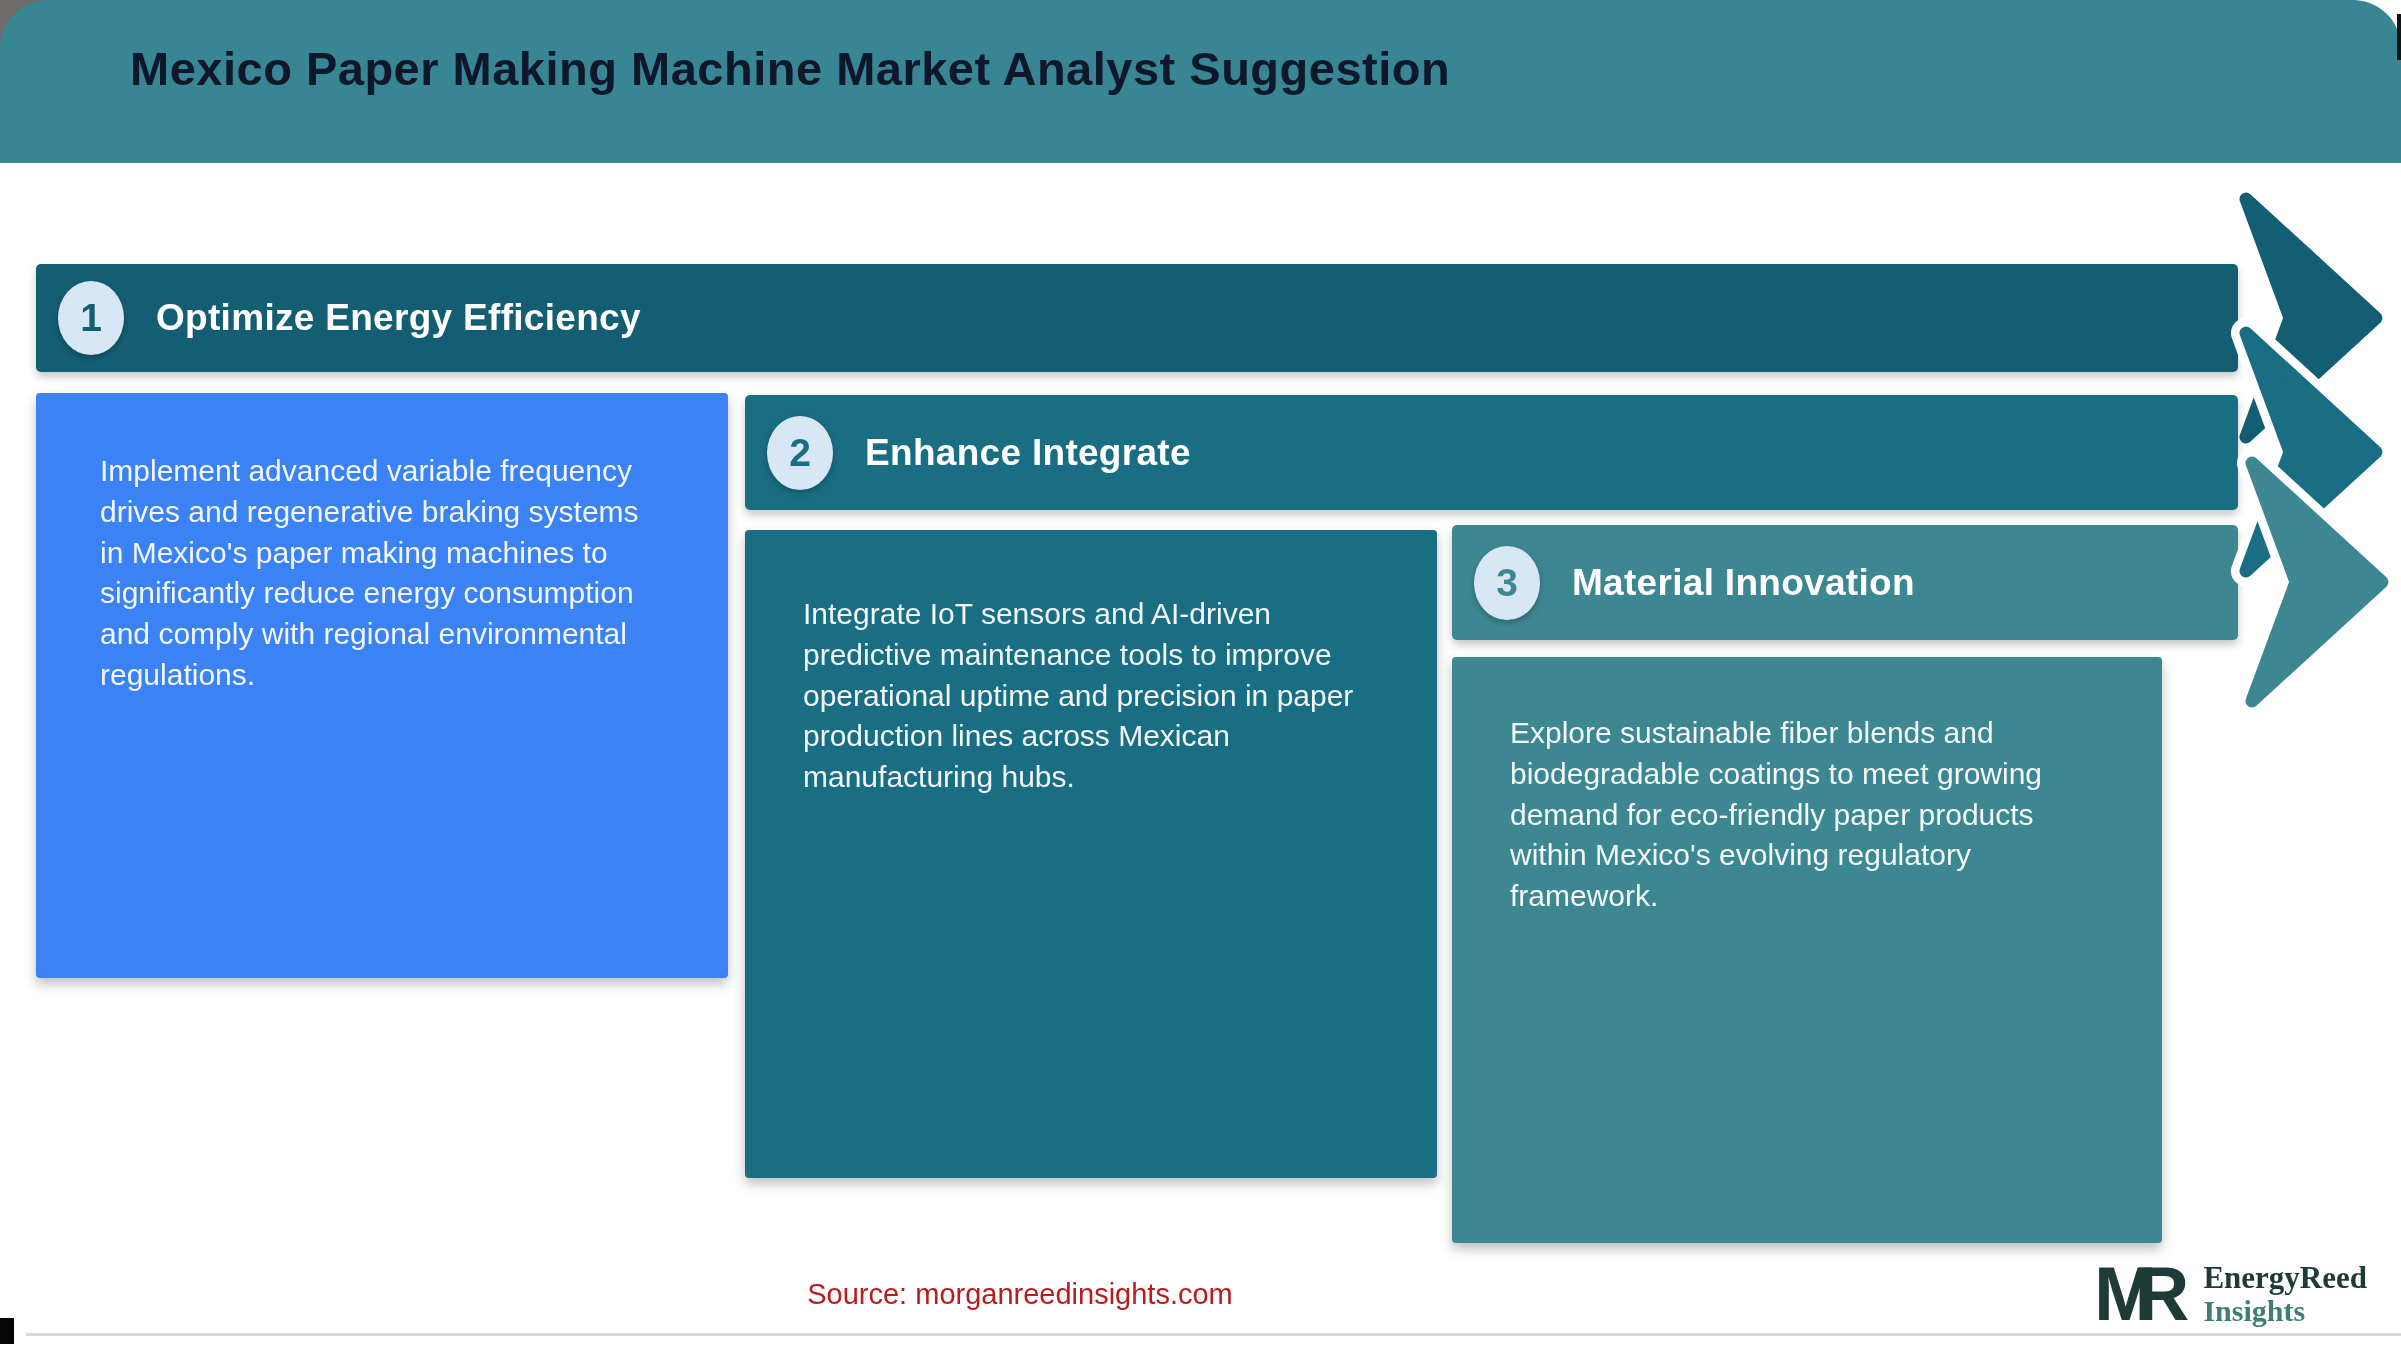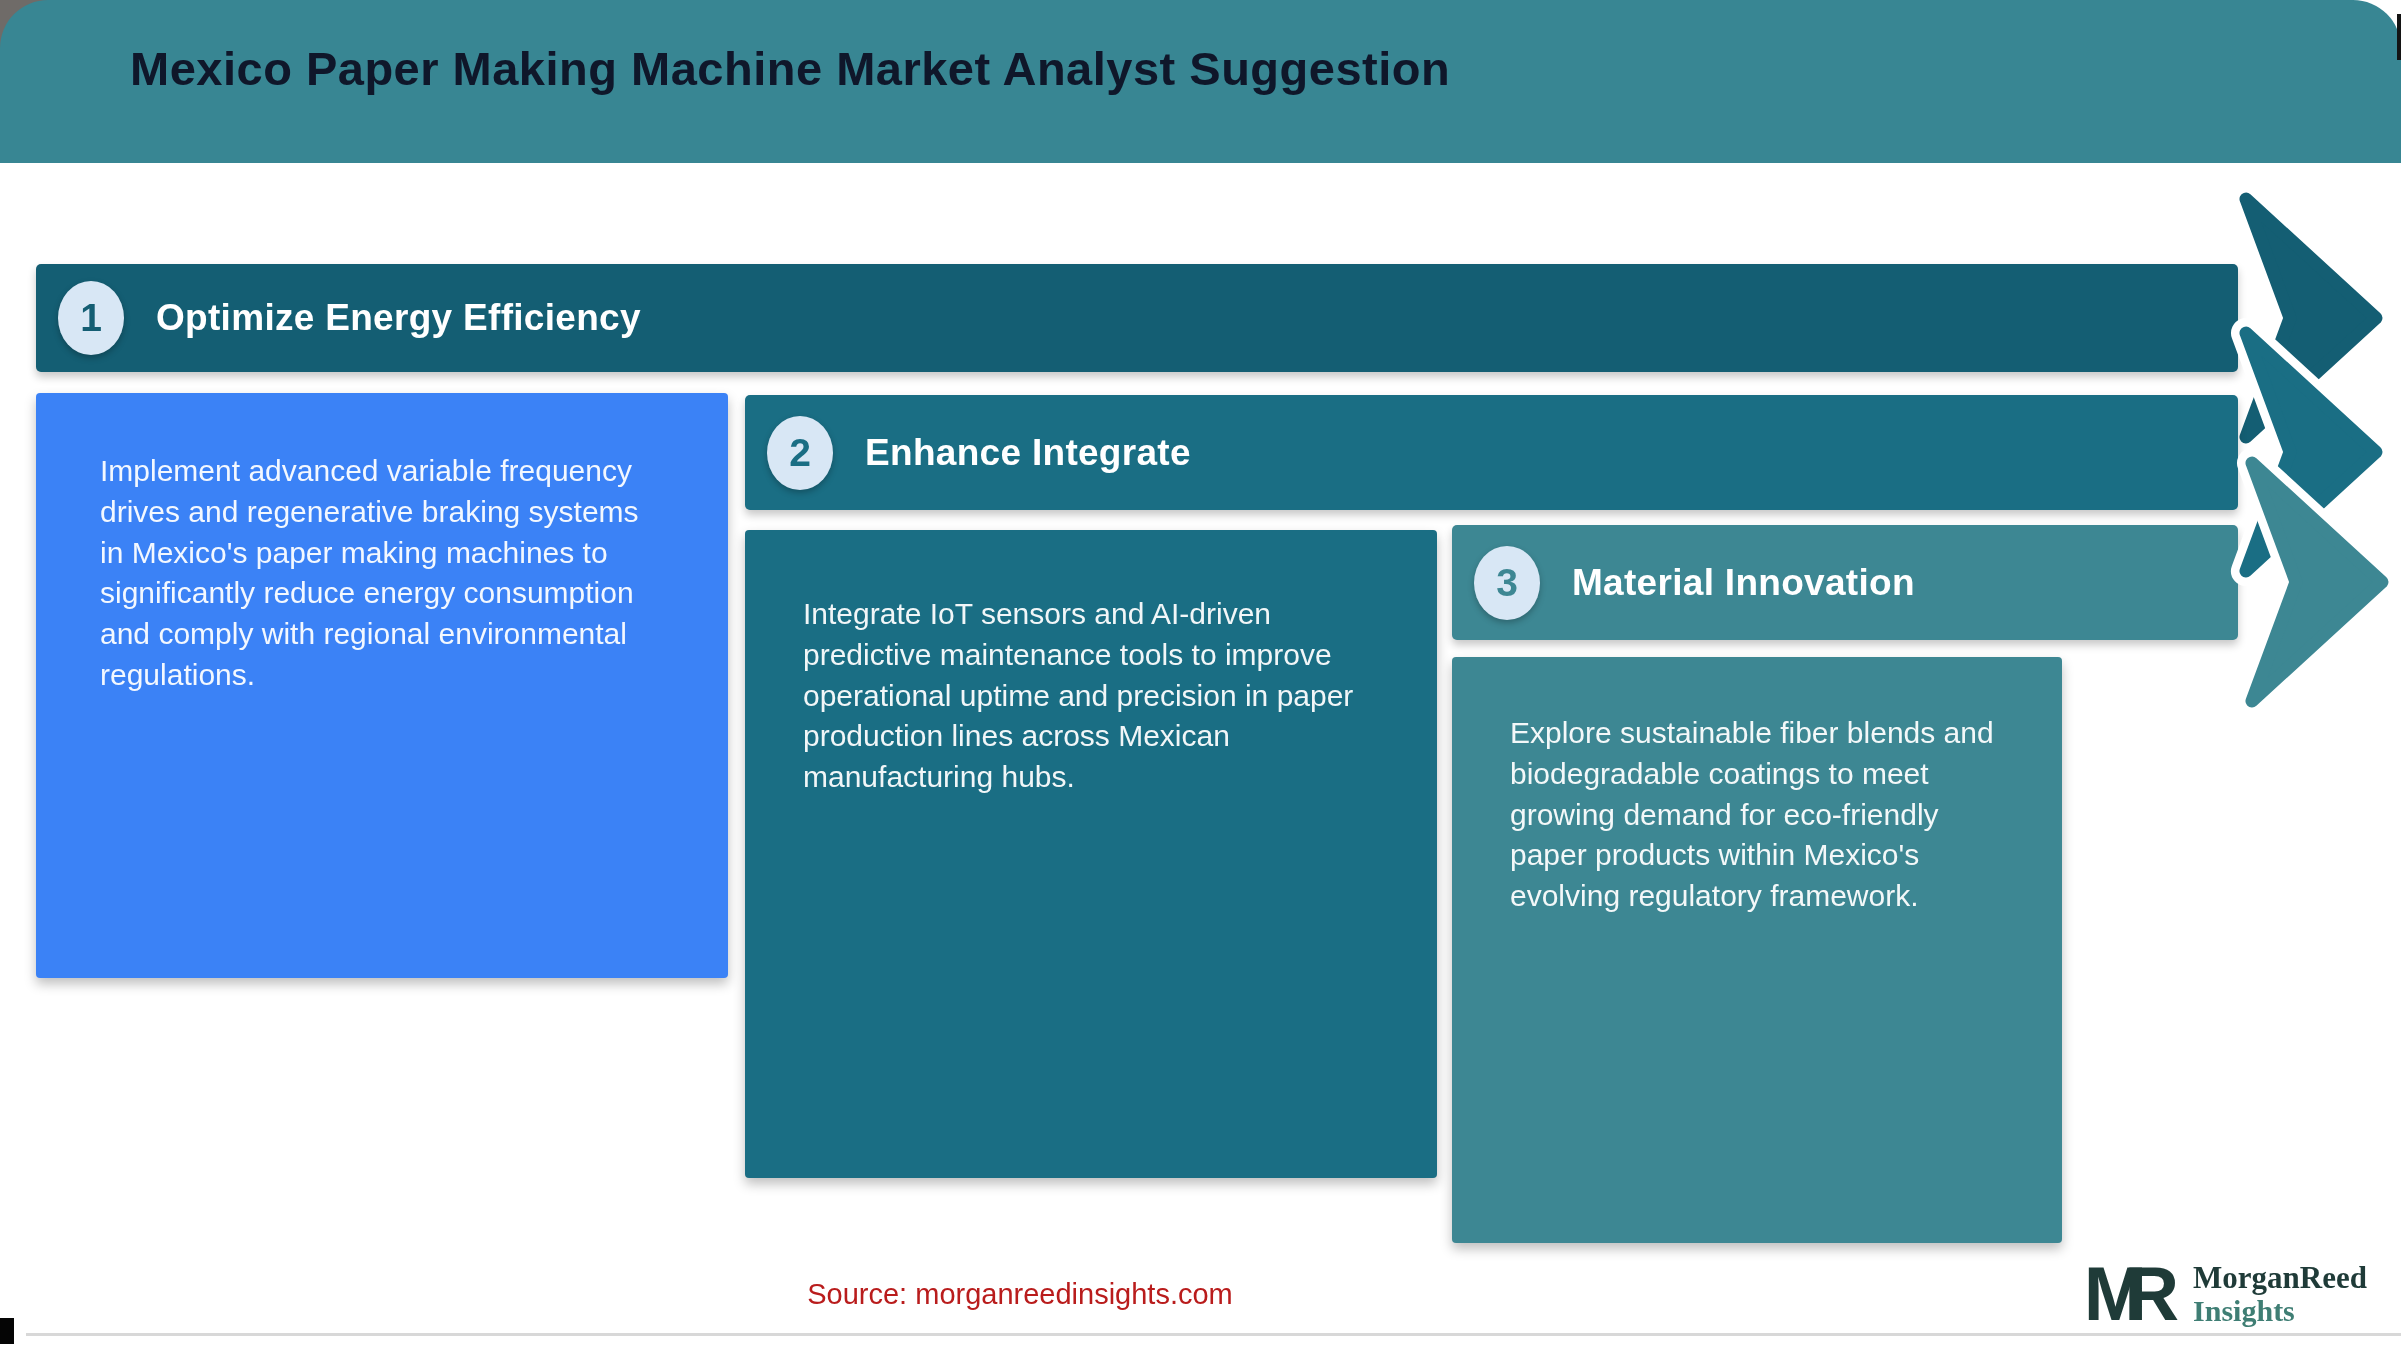--- a/index.html
+++ b/index.html
@@ -67,21 +67,21 @@
     z-index:1;
   }
   .stepbox p{
     margin:0;
     font-size:30px;line-height:1.36;font-weight:400;
     color:rgba(255,255,255,.94);
     max-width:560px;
   }
   .box-1{left:36px;top:393px;width:692px;height:585px;padding:58px 40px 0 64px;}
   .box-2{left:745px;top:530px;width:692px;height:648px;padding:64px 40px 0 58px;}
-  .box-3{left:1452px;top:657px;width:610px;height:586px;padding:56px 40px 0 58px;}
+  .box-3{left:1452px;top:657px;width:710px;height:586px;padding:56px 40px 0 58px;}
 
   
   .source{
     position:absolute;left:0;top:1278px;width:2040px;
     text-align:center;font-size:29px;
     z-index:1;
   }
   .logo{
     position:absolute;right:34px;top:1256px;
     display:flex;align-items:center;gap:14px;z-index:1;
@@ -149,21 +149,21 @@
 
   <div class="source" style="color: #b91c1c;">Source: morganreedinsights.com</div>
 
   <div class="logo">
     <div class="monogram" style="color: rgb(31, 59, 56);">
       <span class="m">M</span>
       <span class="r">R</span>
     </div>
     <div class="wordmark">
       <span class="name" style="color: rgb(31, 59, 56);">
-        <span class="bold">Morgan</span><span class="regular">Reed</span>
+        <span class="bold">Energy</span><span class="regular">Reed</span>
       </span>
       <span class="tagline" style="color: rgb(63, 126, 116);">Insights</span>
     </div>
   </div>
 
   <div class="bottom-line"></div>
   <div class="bottom-notch"></div>
 
 </div>
 

